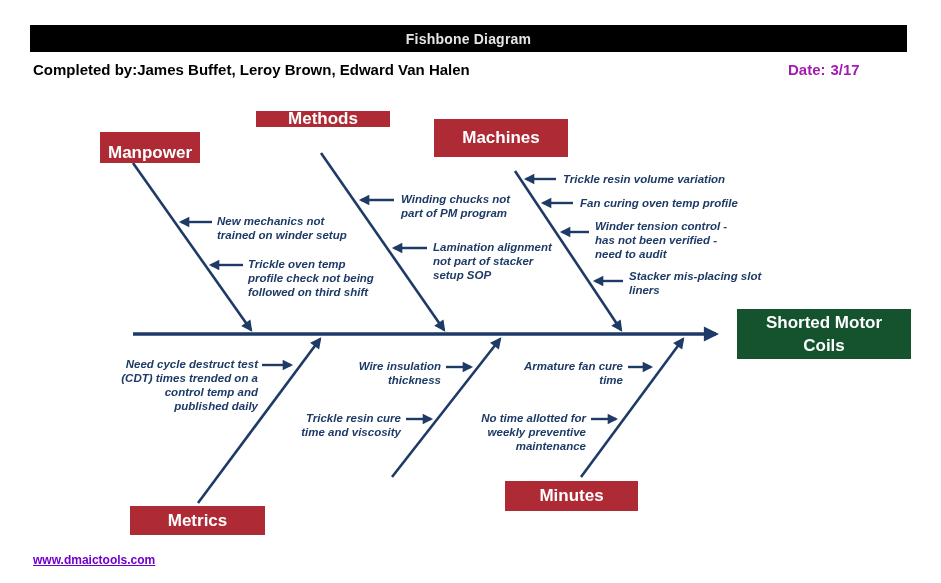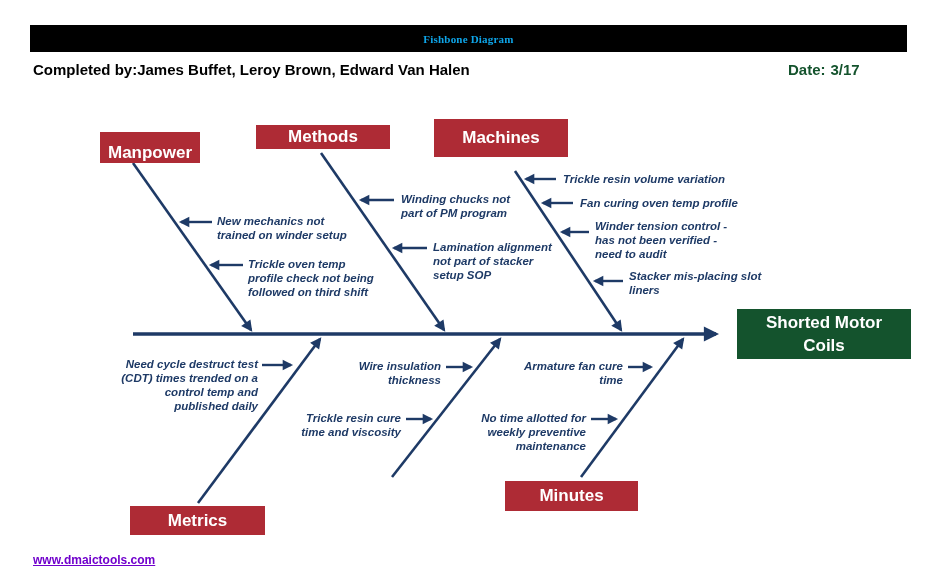--- a/index.html
+++ b/index.html
@@ -1,23 +1,23 @@
 <!DOCTYPE html>
 <html><head>
 <meta charset="utf-8">
 <style>
   html,body{margin:0;padding:0;background:#fff;}
   .page{position:relative;width:941px;height:583px;background:#ffffff;overflow:hidden;
         font-family:"Liberation Sans",sans-serif;}
   .titlebar{position:absolute;left:30px;top:25px;width:877px;height:27px;background:#000;
             display:flex;align-items:center;justify-content:center;}
-  .titlebar span{color:#0ea5e9;font-weight:bold;font-size:11px;letter-spacing:.2px;font-family:Liberation Serif, serif;}
+  .titlebar span{color:#e5e5e5;font-weight:bold;font-size:14px;letter-spacing:.2px;}
   .byline{position:absolute;left:33px;top:61px;font-size:15px;font-weight:bold;color:#000;}
   .byline .names{}
-  .dateline{position:absolute;left:788px;top:61px;font-size:15px;font-weight:bold;color:#14532d;}
+  .dateline{position:absolute;left:788px;top:61px;font-size:15px;font-weight:bold;color:#a21caf;}
   .dateline .val{margin-left:5px;}
   svg.bones{position:absolute;left:0;top:0;}
   .cat-box{position:absolute;background:#AE2B35;color:#fff;display:flex;align-items:center;
            justify-content:center;font-weight:bold;font-size:17px;}
   .effect-box{position:absolute;left:737px;top:309px;width:174px;height:50px;background:#14532d;
               color:#fff;display:flex;align-items:center;justify-content:center;text-align:center;
               font-weight:bold;font-size:17px;line-height:23px;padding:0 8px;box-sizing:border-box;}
   .cause{position:absolute;font-style:italic;font-weight:bold;font-size:11.5px;line-height:14px;
          color:#1E3A66;white-space:pre-line;}
   .cause.right{text-align:right;}
@@ -73,21 +73,21 @@
     <line x1="446" y1="367" x2="471" y2="367" stroke="#1E3A66" stroke-width="2.4" marker-end="url(#ah)"></line>
     <line x1="406" y1="419" x2="431" y2="419" stroke="#1E3A66" stroke-width="2.4" marker-end="url(#ah)"></line>
 
     <line x1="628" y1="367" x2="651" y2="367" stroke="#1E3A66" stroke-width="2.4" marker-end="url(#ah)"></line>
     <line x1="591" y1="419" x2="616" y2="419" stroke="#1E3A66" stroke-width="2.4" marker-end="url(#ah)"></line>
   </svg>
 
   <div class="cat-box" style="left:100px;top:132px;width:100px;height:31px;align-items:flex-end;">
     <span>Manpower</span>
   </div>
-  <div class="cat-box" style="left:256px;top:125px;width:134px;height:24px;">
+  <div class="cat-box" style="left:256px;top:111px;width:134px;height:16px;">
     <span>Methods</span>
   </div>
   <div class="cat-box" style="left:434px;top:119px;width:134px;height:38px;align-items:center;">
     <span>Machines</span>
   </div>
 
   <div class="cat-box" style="left:130px;top:506px;width:135px;height:29px;">
     <span>Metrics</span>
   </div>
   <div class="cat-box" style="left:505px;top:481px;width:133px;height:30px;">

